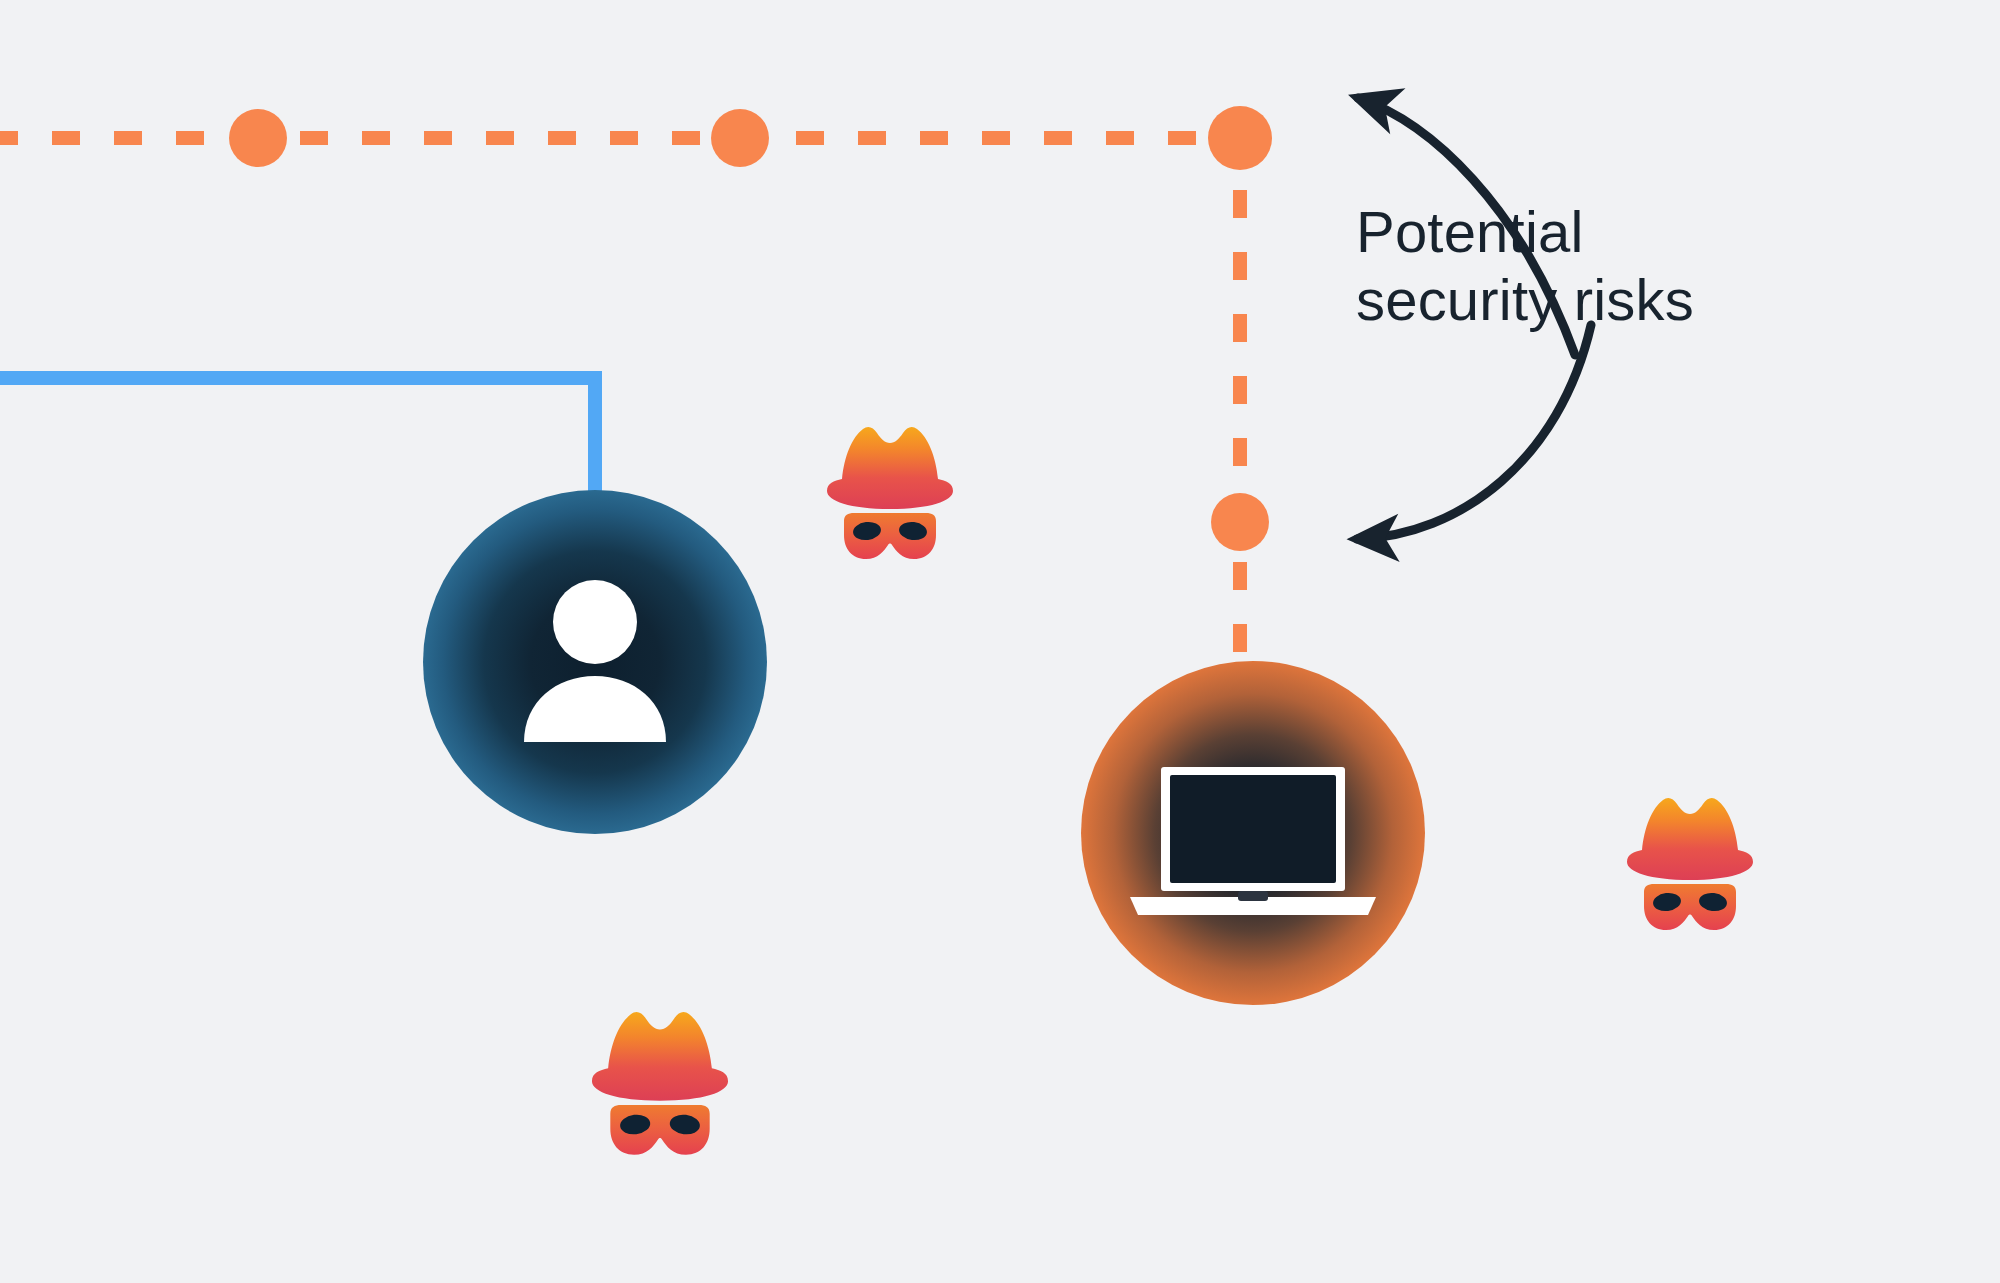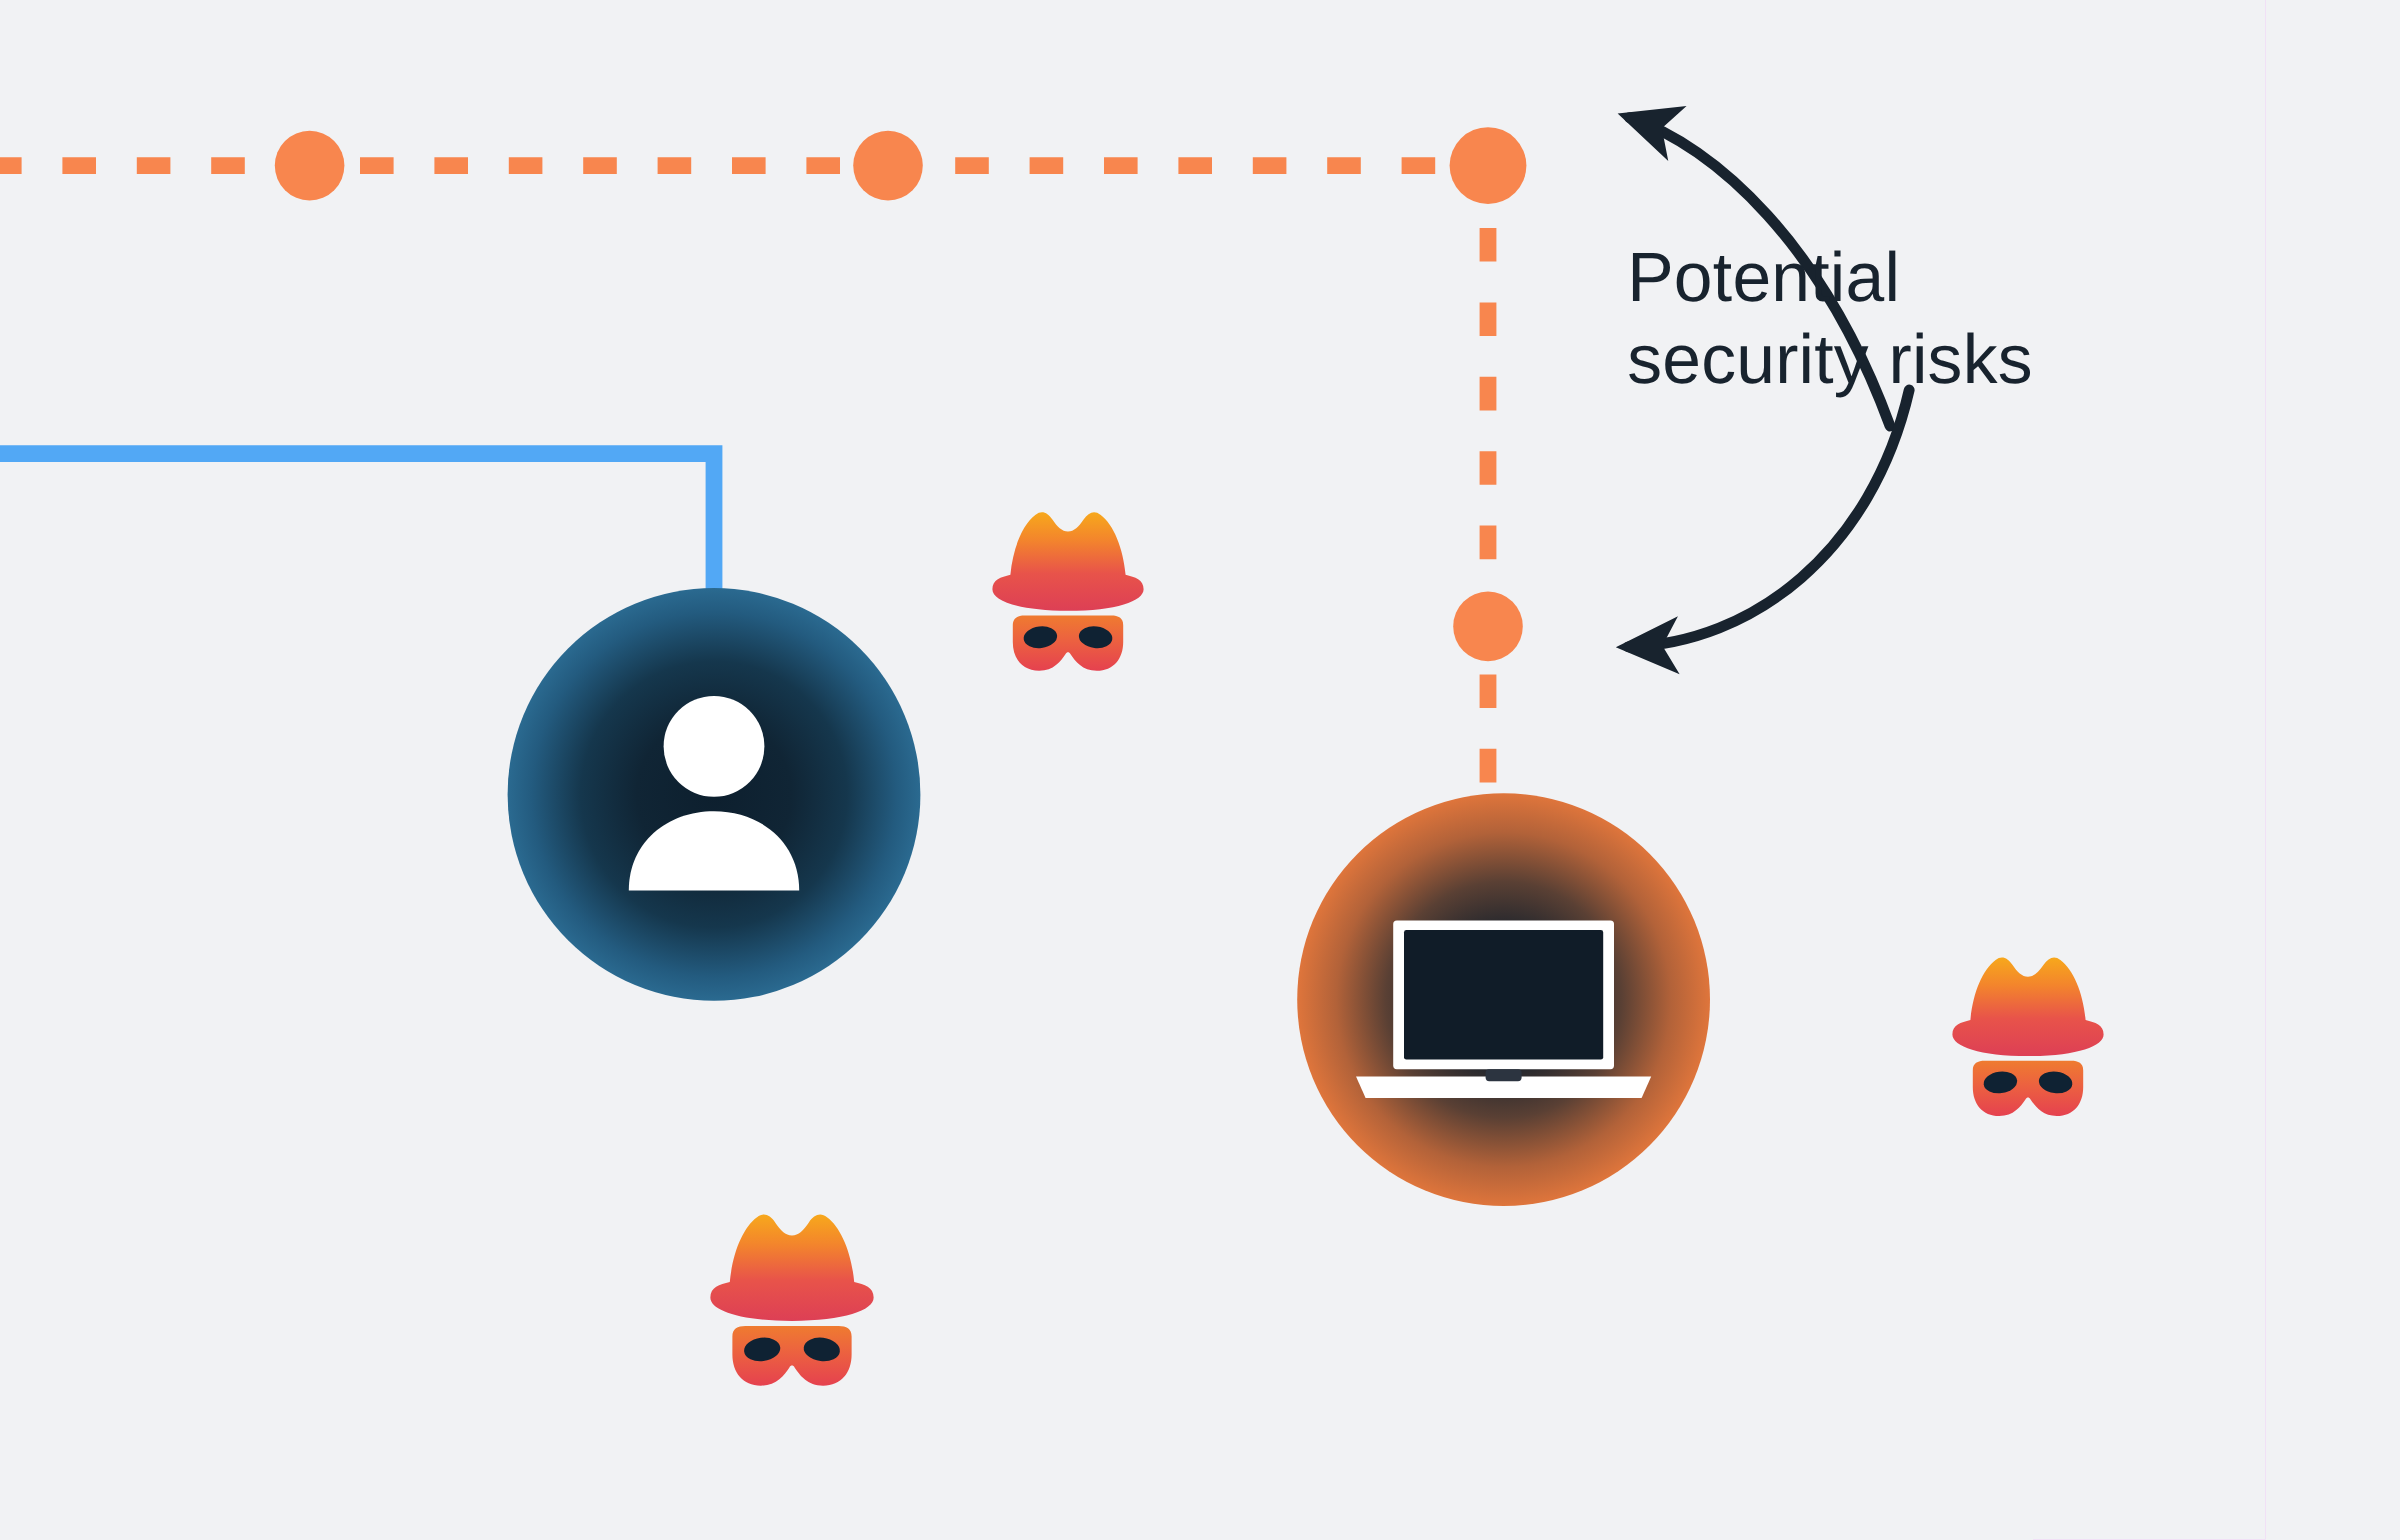--- a/index.html
+++ b/index.html
@@ -5,21 +5,21 @@
 <style>
   html, body {
     margin: 0;
     padding: 0;
     background: #f1f2f4;
   }
   #canvas {
     position: relative;
     width: 1888px;
     height: 1283px;
-    background: #f0abfc;
+    background: #d946ef;
     overflow: hidden;
     font-family: "Liberation Sans", "DejaVu Sans", sans-serif;
   }
   #scene {
     position: absolute;
     inset: 0;
     width: 2000px;
     height: 1283px;
   }
   .risk-label {

